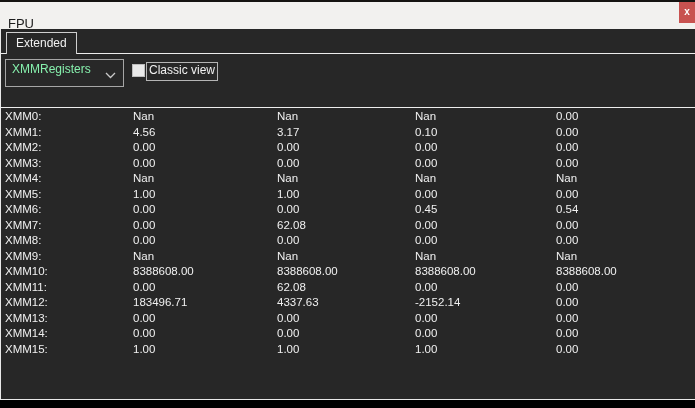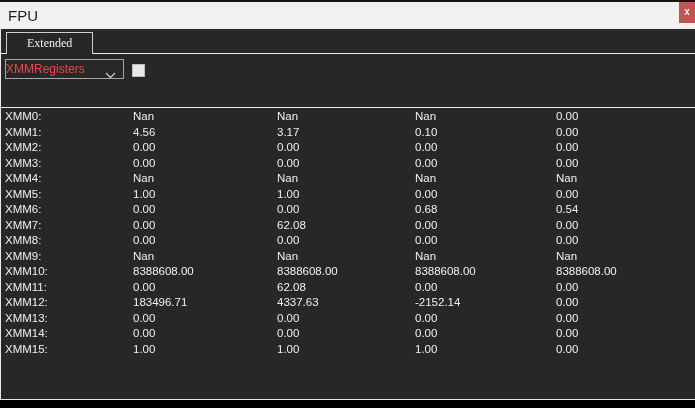--- a/index.html
+++ b/index.html
@@ -8,45 +8,44 @@
     font-family:"Liberation Sans", sans-serif;
     position:relative;overflow:hidden;
     -webkit-font-smoothing:antialiased;
   }
   .top-edge{position:absolute;left:0;top:0;width:695px;height:2px;background:#161412;}
   .titlebar{
     position:absolute;left:0;top:2px;width:695px;height:27px;
     background:#f2f1ef;color:#1c1c1c;
   }
   .titlebar .title{
-    position:absolute;left:8px;top:0;height:27px;line-height:27px;
-    font-size:15px;
+    position:absolute;left:8px;top:8px;height:27px;line-height:27px;
+    font-size:13px;
   }
   .close-btn{
     position:absolute;right:0;top:2px;width:16px;height:21px;
     background:#c85250;color:#fff;text-align:center;line-height:20px;
     font-size:10px;font-weight:bold;cursor:default;
   }
   .main{
     position:absolute;left:0;top:29px;width:695px;height:371px;
     background:#272727;box-sizing:border-box;
     border-left:1px solid #e9e9e9;border-bottom:1px solid #e9e9e9;
   }
   .pane-top-line{position:absolute;left:0;top:24px;right:0;height:1px;background:#ededed;z-index:1;}
   .tab{
     position:absolute;left:5px;top:3px;height:22px;z-index:2;
     background:#272727;border:1px solid #cfcfcf;border-bottom:none;
-    color:#f1f1f1;font-size:12px;line-height:21px;padding:0 20px;
+    color:#f1f1f1;font-size:12px;line-height:21px;padding:0 9px;
     box-sizing:border-box;
-    font-family:Liberation Serif, serif;
   }
   .dropdown{
-    position:absolute;left:4px;width:119px;height:20px;
+    position:absolute;left:4px;width:119px;height:28px;
     background:#282828;border:1px solid #a6a6a6;box-sizing:border-box;
-    color:#ef4444;font-size:12px;line-height:18px;
+    color:#86efac;font-size:12px;line-height:18px;padding-left:6px;
     cursor:default;
   }
   .dropdown .chev{position:absolute;right:7px;top:6px;}
   .dd-registers{top:30px;}
   .dd-format{top:56px;}
   .checkbox{
     position:absolute;left:131px;top:35px;width:13px;height:13px;
     background:#e9e9e9;border:1px solid #bdbdbd;box-sizing:border-box;
   }
   .classic-label{
@@ -84,20 +83,21 @@
   <div class="dropdown dd-registers">
     <span>XMMRegisters</span>
     <span class="chev">
       <svg width="11" height="7" viewBox="0 0 11 7">
           <polyline points="1,1 5.5,5.5 10,1" fill="none" stroke="#c9c9c9" stroke-width="1.3"></polyline>
         </svg>
     </span>
   </div>
 
   <div class="checkbox"></div>
+  <div class="classic-label">Classic view</div>
 
 
   <div class="table-top-line"></div>
   <div class="reg-table">
       <div class="reg-row">
         <span class="reg-name">XMM0:</span>
         <span class="reg-val col0">Nan</span>
         <span class="reg-val col1">Nan</span>
         <span class="reg-val col2">Nan</span>
         <span class="reg-val col3">0.00</span>
@@ -134,21 +134,21 @@
         <span class="reg-name">XMM5:</span>
         <span class="reg-val col0">1.00</span>
         <span class="reg-val col1">1.00</span>
         <span class="reg-val col2">0.00</span>
         <span class="reg-val col3">0.00</span>
       </div>
       <div class="reg-row">
         <span class="reg-name">XMM6:</span>
         <span class="reg-val col0">0.00</span>
         <span class="reg-val col1">0.00</span>
-        <span class="reg-val col2">0.68</span>
+        <span class="reg-val col2">0.45</span>
         <span class="reg-val col3">0.54</span>
       </div>
       <div class="reg-row">
         <span class="reg-name">XMM7:</span>
         <span class="reg-val col0">0.00</span>
         <span class="reg-val col1">62.08</span>
         <span class="reg-val col2">0.00</span>
         <span class="reg-val col3">0.00</span>
       </div>
       <div class="reg-row">

